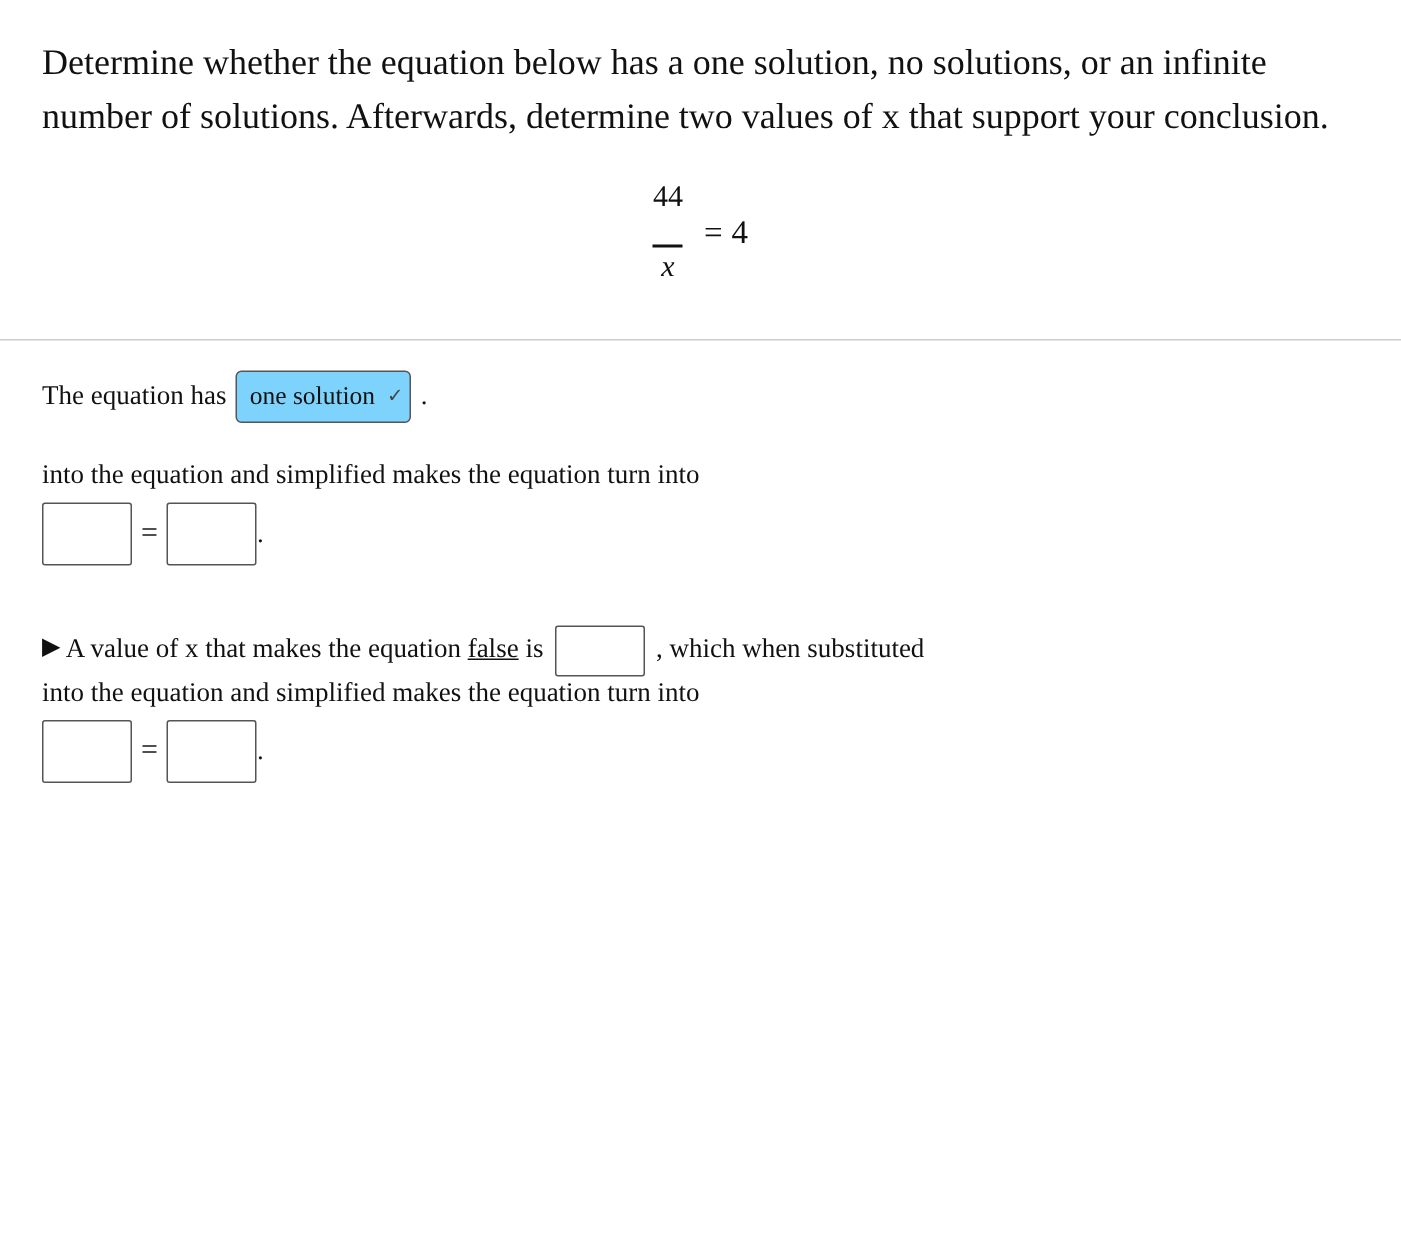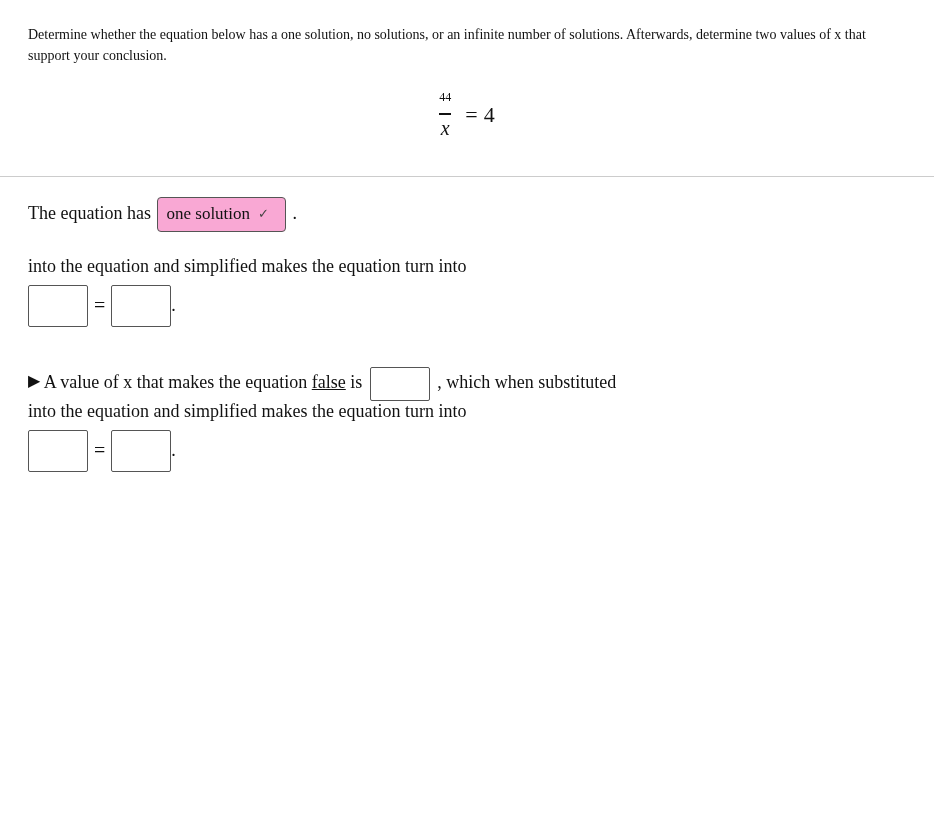--- a/index.html
+++ b/index.html
@@ -12,41 +12,41 @@
       font-family: Georgia, 'Times New Roman', serif;
       font-size: 18px;
       background: #ffffff;
       color: #111111;
       width: 934px;
       min-height: 824px;
       padding: 24px 28px;
     }
 
     .question-text {
-      font-size: 14px;
+      font-size: 24px;
       line-height: 1.5;
       margin-bottom: 11px;
     }
 
     .equation-block {
       display: flex;
       justify-content: center;
       margin: 24px 0 36px 0;
     }
 
     .fraction {
       display: inline-flex;
       flex-direction: column;
       align-items: center;
       margin-right: 8px;
     }
 
     .fraction-numerator {
-      font-size: 12px;
-      padding-bottom: 8px;
+      font-size: 20px;
+      padding-bottom: 20px;
     }
 
     .fraction-line {
       width: 100%;
       border-top: 2px solid #111;
     }
 
     .fraction-denominator {
       font-size: 20px;
       padding-top: 2px;
@@ -119,24 +119,24 @@
     .sentence-block {
       margin-bottom: 24px;
       line-height: 1.7;
     }
 
     .dropdown-select {
       display: inline-flex;
       align-items: center;
       border: 1.5px solid #555;
       border-radius: 4px;
-      padding: 2px 16px 2px 8px;
+      padding: 2px 4px 2px 8px;
       font-size: 17px;
       font-family: Georgia, serif;
-      background: #f9a8d4;
+      background: #7dd3fc;
       cursor: pointer;
       margin: 0 2px;
       justify-content: center;
     }
 
     .dropdown-select .chevron {
       margin-left: 8px;
       font-size: 13px;
       color: #444;
     }

